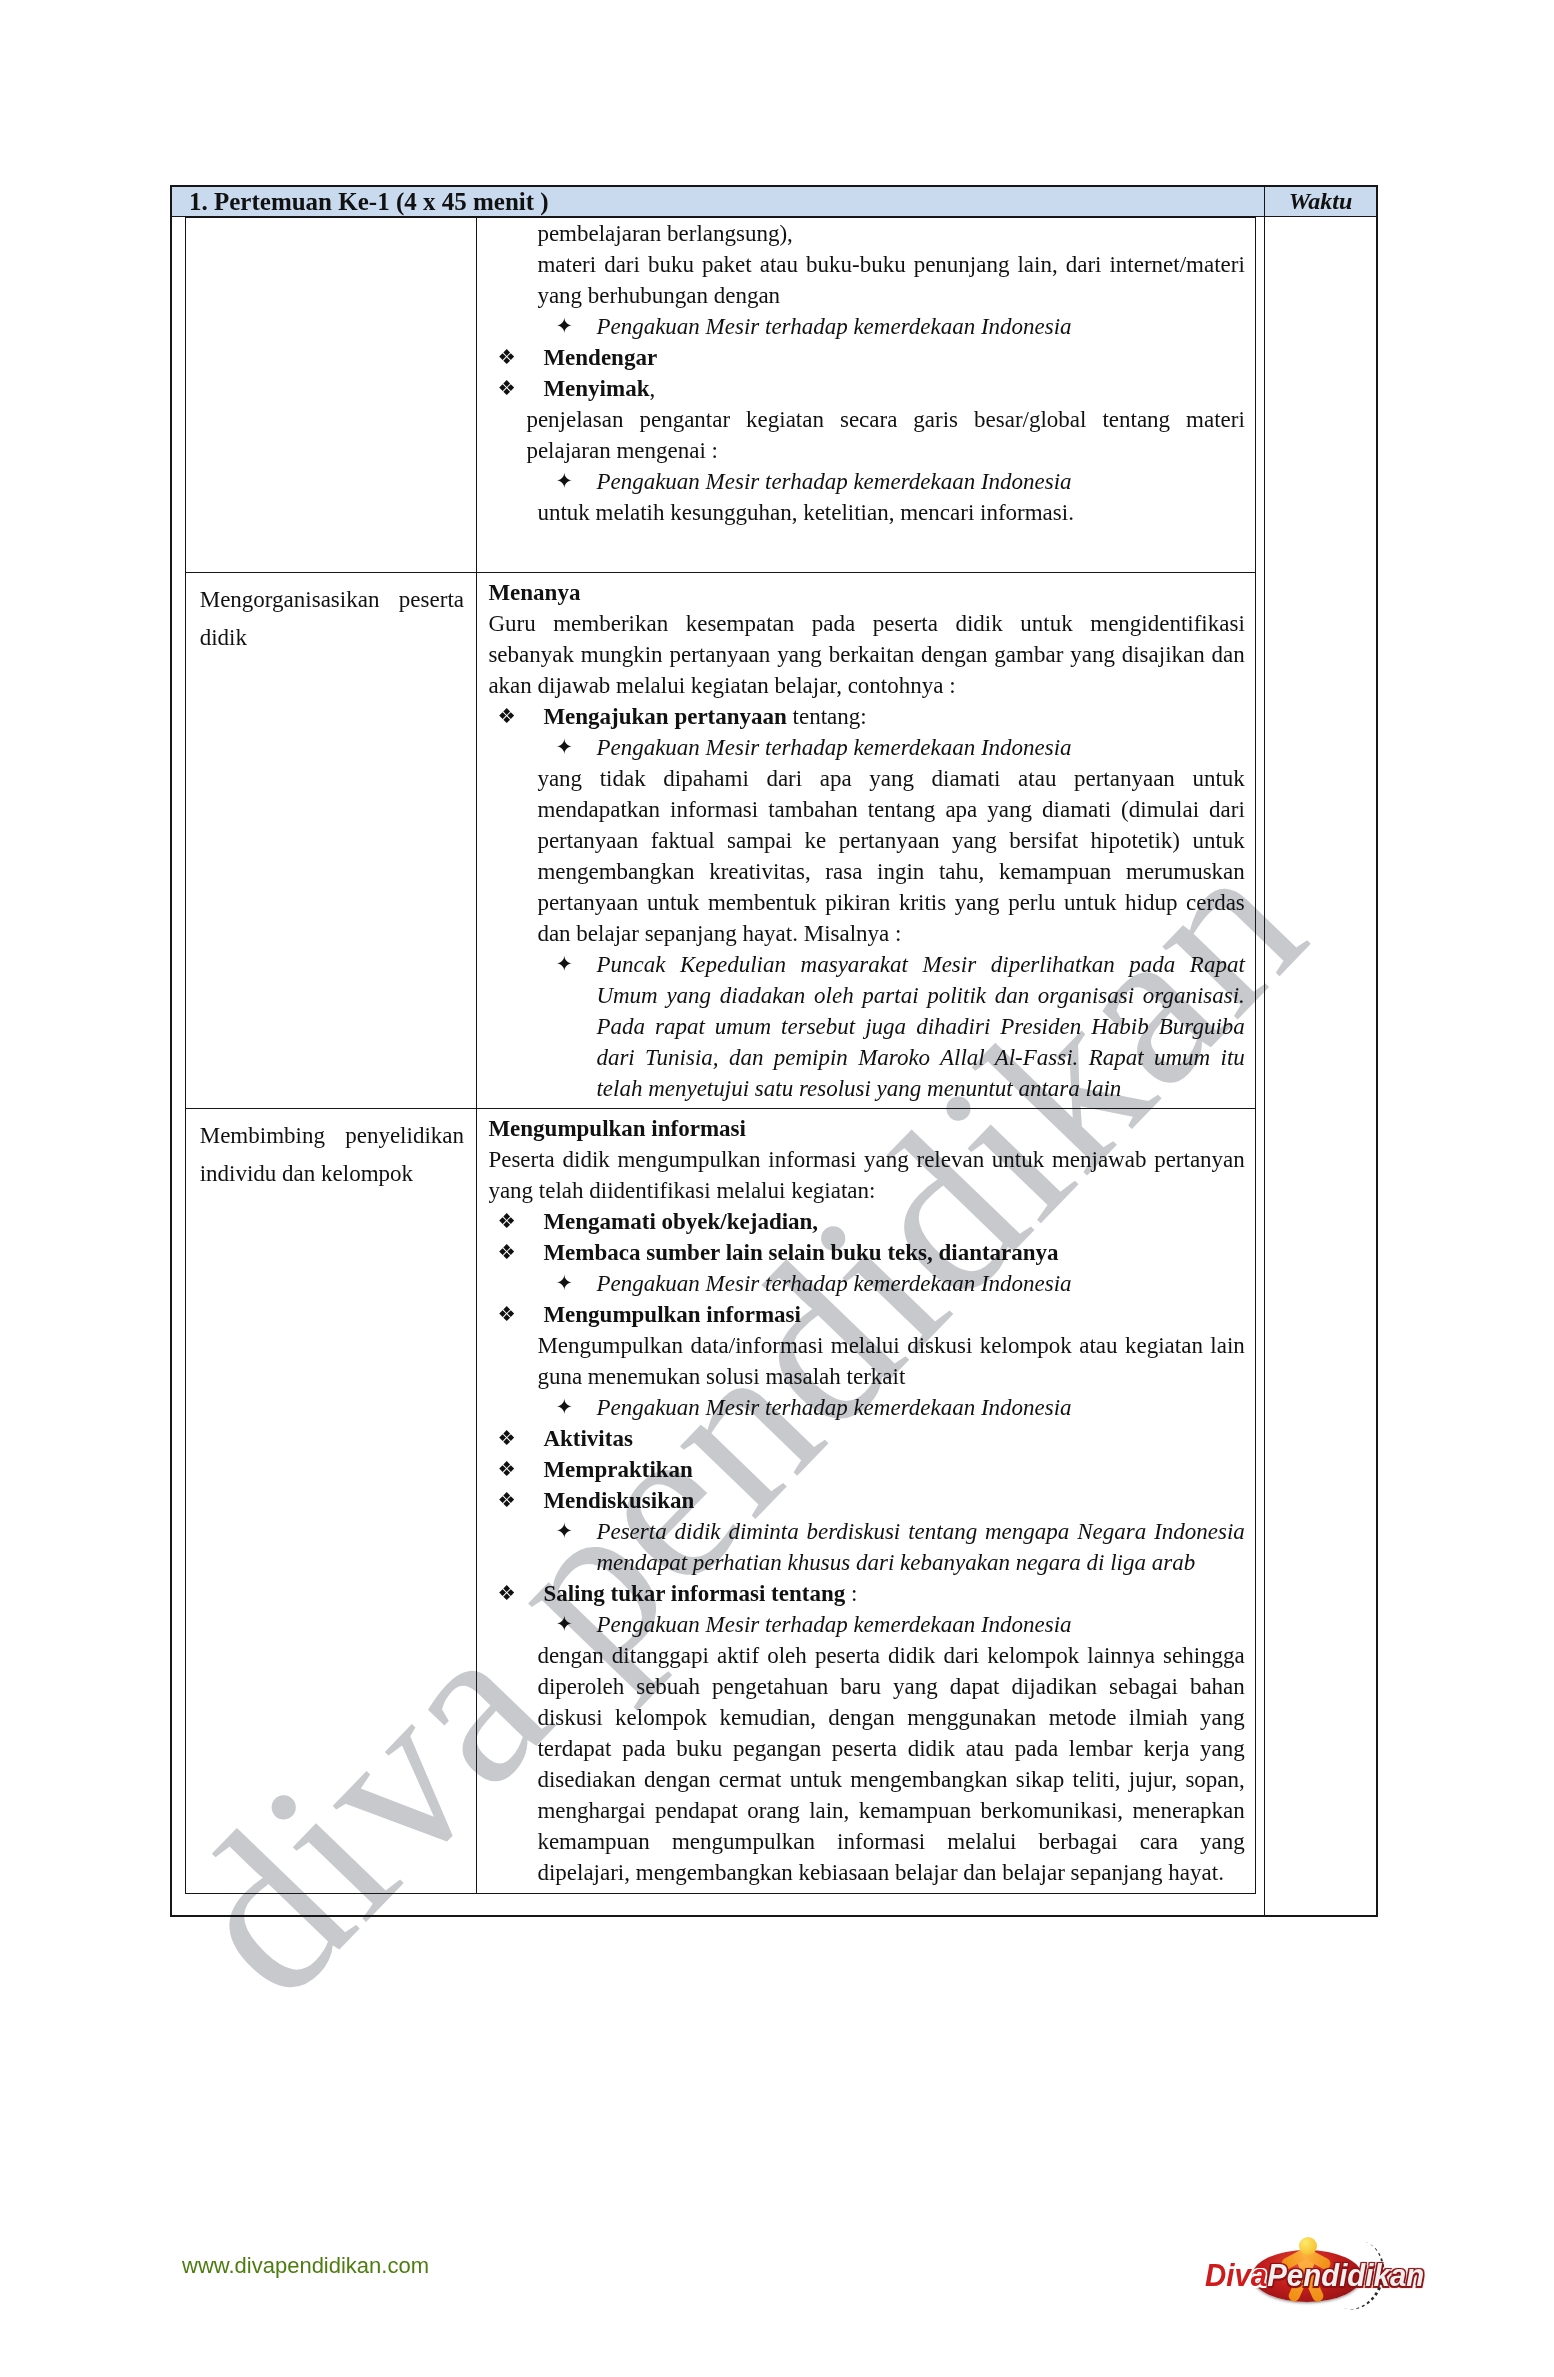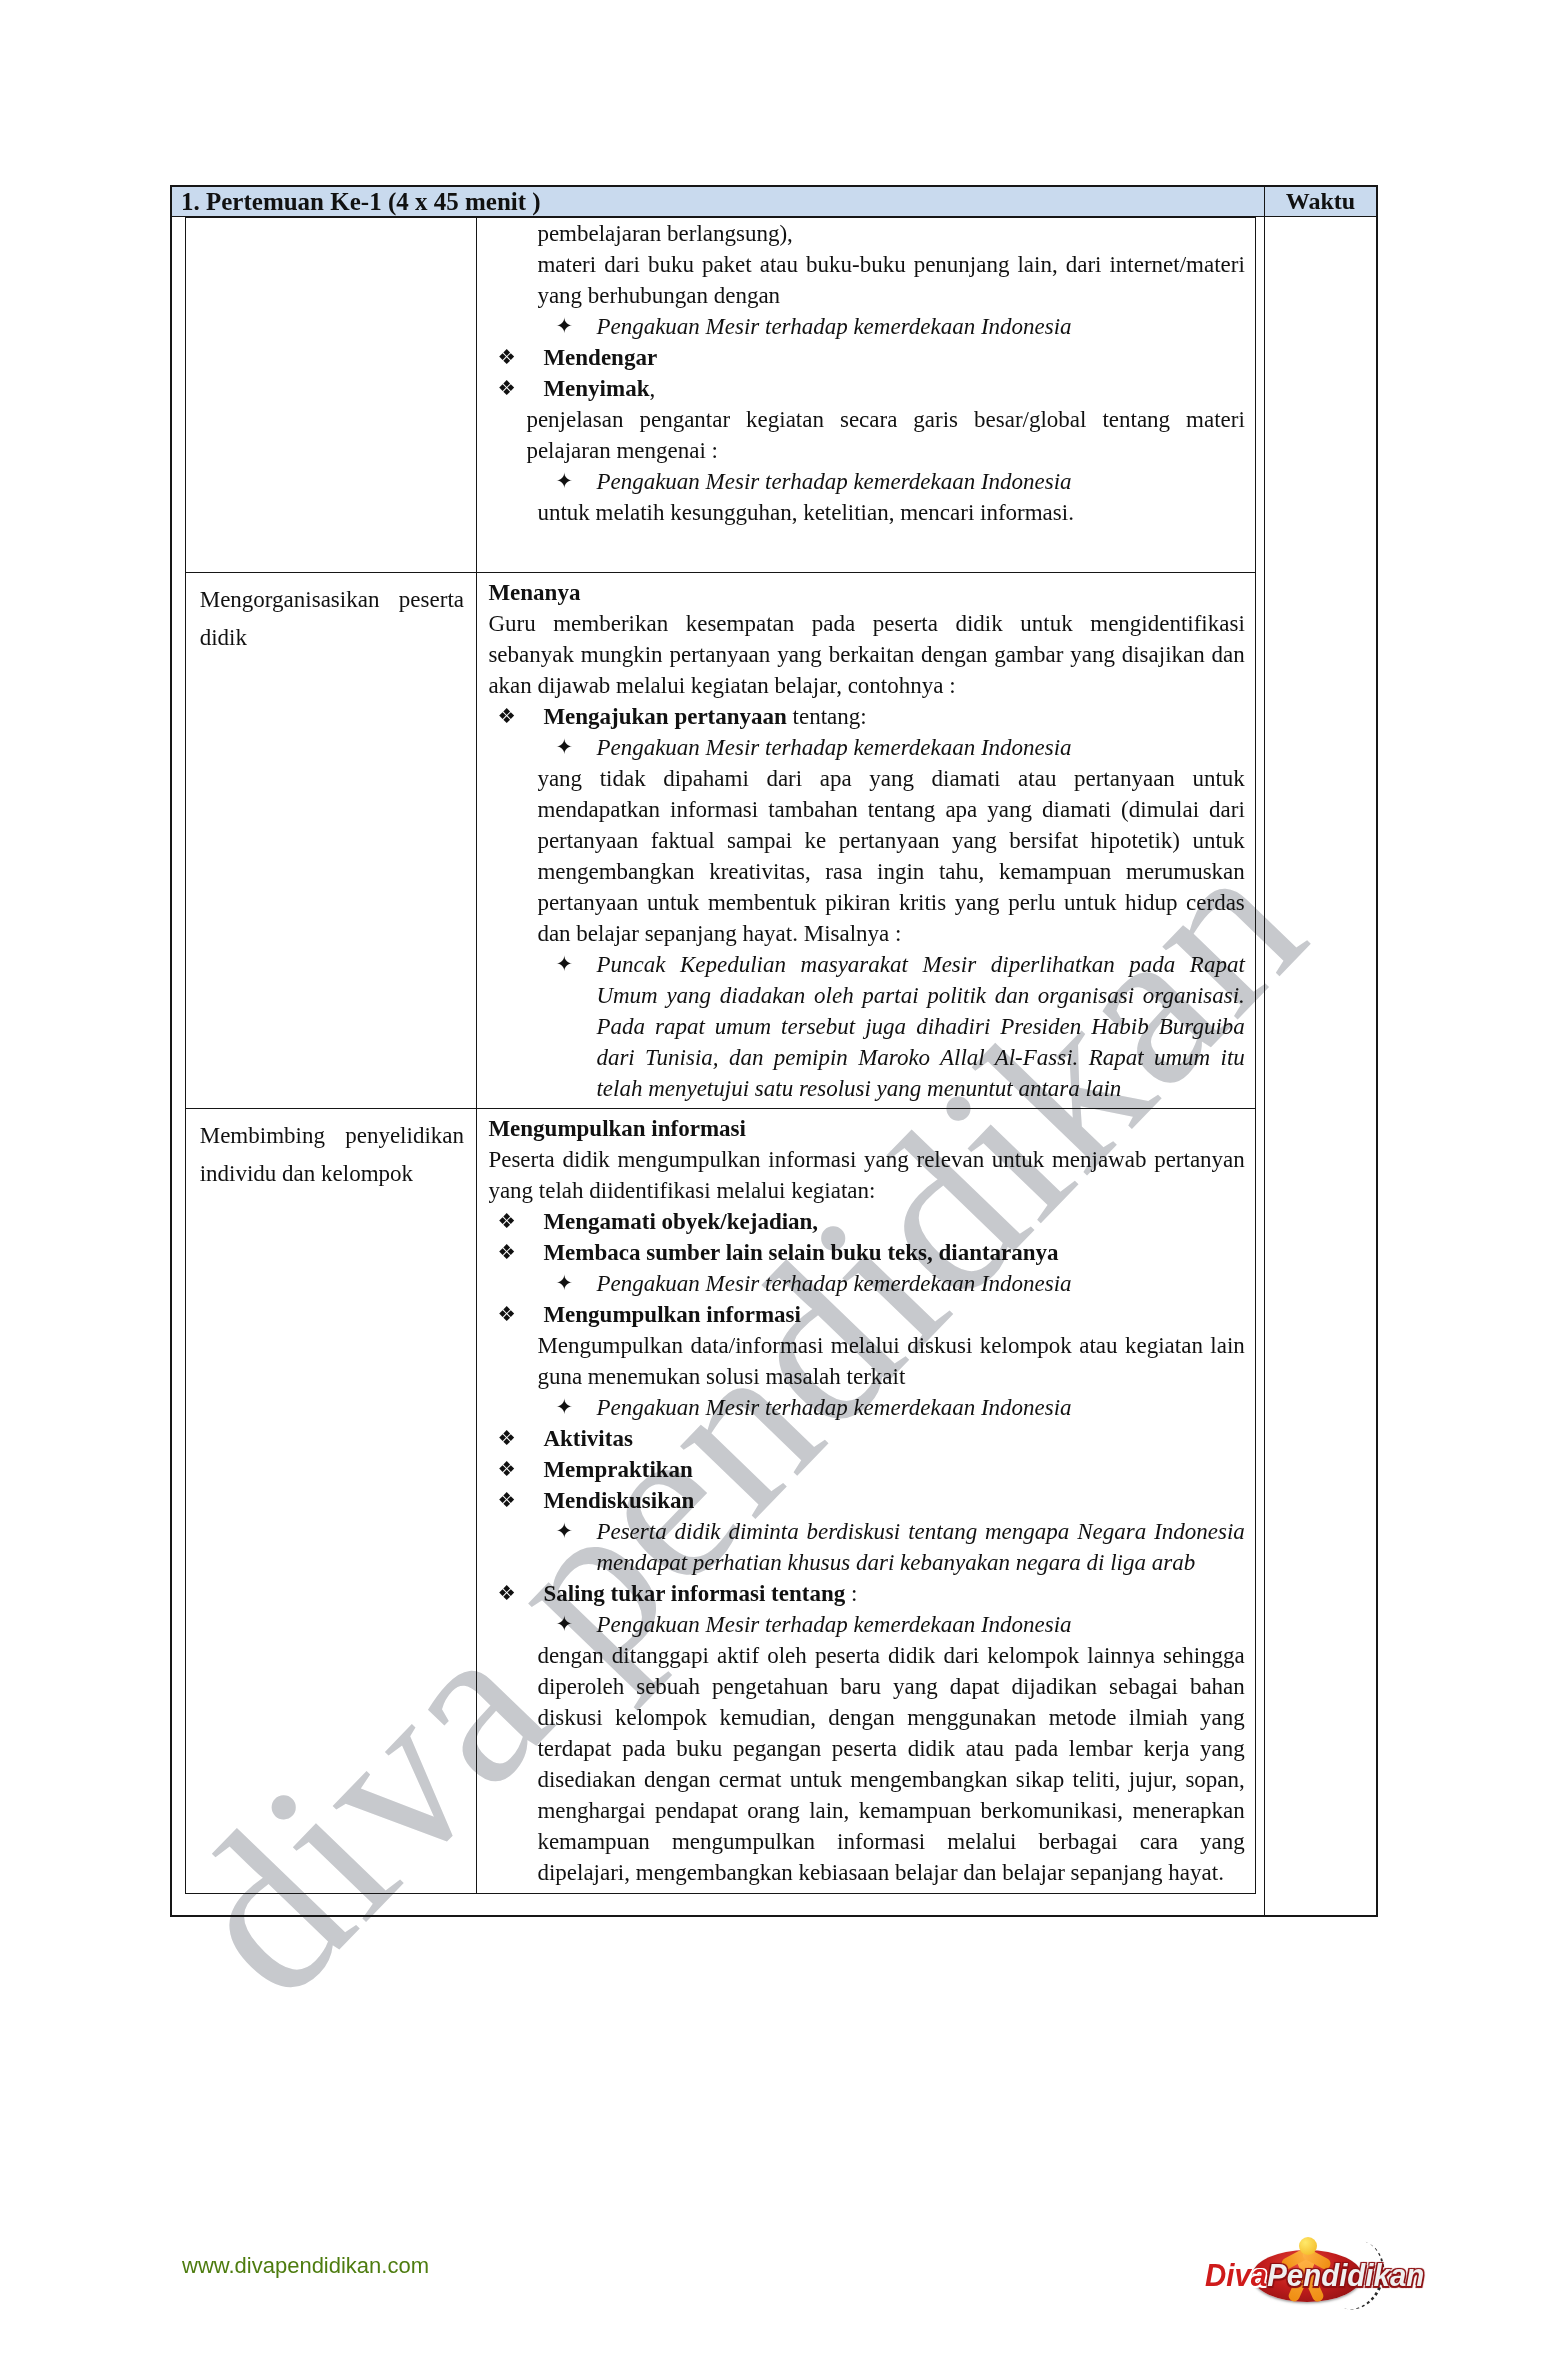--- a/index.html
+++ b/index.html
@@ -41,30 +41,31 @@
     height: 30px;
     background: #c9daee;
     border-bottom: 1.5px solid #161616;
   }
   .header-title-cell {
     width: 1093px;
     border-right: 1.5px solid #161616;
     font-weight: bold;
     font-size: 25px;
     line-height: 29px;
-    padding-left: 9px;
+    padding-left: 17px;
     white-space: nowrap;
     overflow: hidden;
   }
   .header-waktu-cell {
     flex: 1;
     font-weight: bold;
     font-size: 24px;
     line-height: 29px;
     text-align: center;
+    font-style: italic;
   }
   .body-row { display: flex; }
   .body-left-cell {
     width: 1093px;
     border-right: 1.5px solid #161616;
     padding: 0 7.6px 21px 13px;
   }
   .body-waktu-cell { flex: 1; }
 
   

